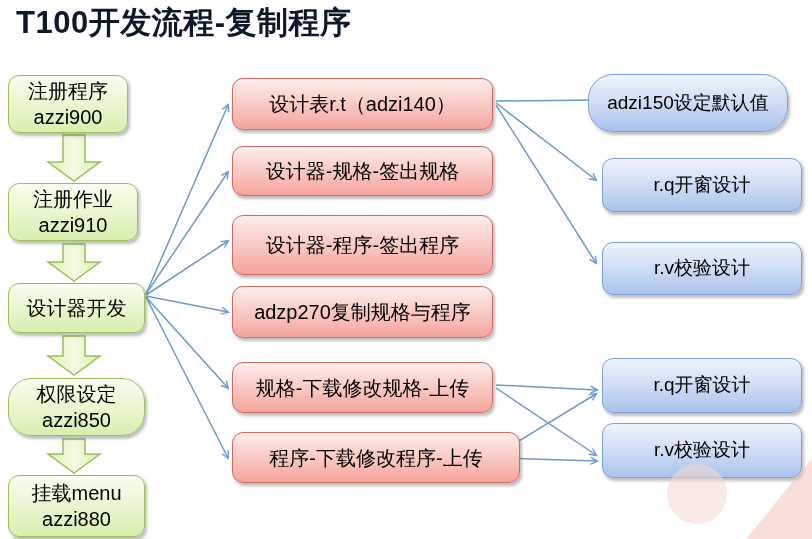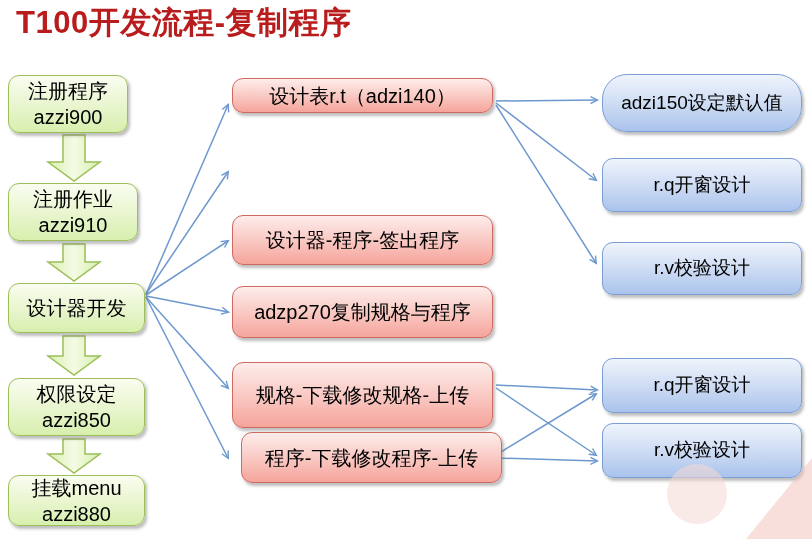--- a/index.html
+++ b/index.html
@@ -11,21 +11,21 @@
     overflow: hidden;
     font-family: "Liberation Sans", sans-serif;
     color: #000;
   }
   .title {
     position: absolute;
     left: 16px;
     top: 2px;
     font-size: 31px;
     font-weight: bold;
-    color: #b91c1c;
+    color: #0f172a;
     letter-spacing: 0.5px;
     white-space: nowrap;
   }
   .connectors {
     position: absolute;
     left: 0; top: 0;
     width: 812px; height: 539px;
     pointer-events: none;
   }
   .node {
@@ -105,32 +105,33 @@
       <line x1="496" y1="455" x2="596" y2="394" marker-end="url(#arrowhead)"></line>
       <line x1="496" y1="458" x2="597" y2="461" marker-end="url(#arrowhead)"></line>
     </g>
   </svg>
 
   <div class="node green" style="left:8px; top:75px; width:120px; height:58px;">注册程序
 azzi900</div>
   <div class="node green" style="left:8px; top:183px; width:130px; height:58px;">注册作业
 azzi910</div>
   <div class="node green" style="left:8px; top:283px; width:137px; height:50px;text-align:right;">设计器开发</div>
-  <div class="node green" style="left:8px; top:378px; width:137px; height:58px;">权限设定
+  <div class="node green" style="left:8px; top:378px; width:137px; height:58px;border-radius:23px;">权限设定
 azzi850</div>
-  <div class="node green" style="left:8px; top:475px; width:137px; height:51px;">挂载menu
+  <div class="node green" style="left:8px; top:475px; width:137px; height:62px;">挂载menu
 azzi880</div>
 
-  <div class="node pink" style="left:232px; top:78px; width:261px; height:35px;">设计表r.t（adzi140）</div>
-  <div class="node pink" style="left:232px; top:215px; width:261px; height:50px;">设计器-程序-签出程序</div>
+  <div class="node pink" style="left:232px; top:78px; width:261px; height:52px;">设计表r.t（adzi140）</div>
+  <div class="node pink" style="left:232px; top:146px; width:261px; height:50px;">设计器-规格-签出规格</div>
+  <div class="node pink" style="left:232px; top:215px; width:261px; height:60px;">设计器-程序-签出程序</div>
   <div class="node pink" style="left:232px; top:286px; width:261px; height:52px;">adzp270复制规格与程序</div>
-  <div class="node pink" style="left:232px; top:362px; width:261px; height:66px;">规格-下载修改规格-上传</div>
-  <div class="node pink" style="left:232px; top:432px; width:261px; height:51px;margin-left:9px;">程序-下载修改程序-上传</div>
+  <div class="node pink" style="left:232px; top:362px; width:261px; height:51px;">规格-下载修改规格-上传</div>
+  <div class="node pink" style="left:232px; top:432px; width:288px; height:51px;">程序-下载修改程序-上传</div>
 
-  <div class="node blue" style="left:602px; top:74px; width:200px; height:58px;border-radius:25px;">adzi150设定默认值</div>
+  <div class="node blue" style="left:588px; top:74px; width:200px; height:58px;border-radius:25px;">adzi150设定默认值</div>
   <div class="node blue" style="left:602px; top:158px; width:200px; height:54px;">r.q开窗设计</div>
   <div class="node blue" style="left:602px; top:242px; width:200px; height:53px;">r.v校验设计</div>
   <div class="node blue" style="left:602px; top:358px; width:200px; height:55px;">r.q开窗设计</div>
   <div class="node blue" style="left:602px; top:423px; width:200px; height:55px;">r.v校验设计</div>
 
   <svg class="watermark" viewBox="0 0 812 539">
     <circle cx="697" cy="494" r="30" fill="#f6d9d3" opacity="0.55"></circle>
     <polygon points="746,539 812,458 812,539" fill="#f2c0b7" opacity="0.5"></polygon>
   </svg>
 

